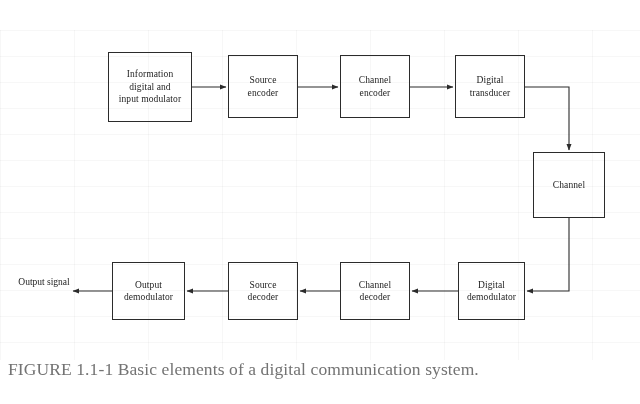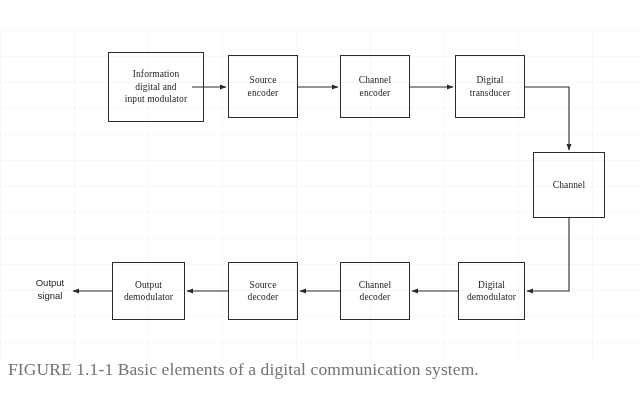--- a/index.html
+++ b/index.html
@@ -36,24 +36,23 @@
     font-size:9.5px;
     line-height:12.5px;
     letter-spacing:0.1px;
     padding:0 2px;
   }
   .node span{display:block;}
   .plain-label{
     position:absolute;
     text-align:center;
     color:#1d1d1d;
-    font-family:Liberation Sans, sans-serif;
+    font-family:Liberation Serif, serif;
     font-size:9.5px;
     line-height:13px;
-    margin-left:6px;
   }
   #figure-caption{
     position:absolute;
     left:8px;
     top:358px;
     width:624px;
     font-family:"Liberation Serif", serif;
     font-size:17.5px;
     line-height:22px;
     color:#737373;
@@ -84,21 +83,21 @@
     <polyline points="525,87 569,87 569,150" marker-end="url(#ah)"></polyline>
 
     <polyline points="569,218 569,291 527,291" marker-end="url(#ah)"></polyline>
 
     <line x1="458" y1="291" x2="412" y2="291" marker-end="url(#ah)"></line>
     <line x1="340" y1="291" x2="300" y2="291" marker-end="url(#ah)"></line>
     <line x1="228" y1="291" x2="187" y2="291" marker-end="url(#ah)"></line>
     <line x1="112" y1="291" x2="73" y2="291" marker-end="url(#ah)"></line>
   </svg>
 
-  <div class="node" style="left:108px;top:52px;width:96px;height:70px;">
+  <div class="node" style="left:108px;top:52px;width:84px;height:70px;">
     <div>
       <span>Information</span>
       <span>digital and</span>
       <span>input modulator</span>
     </div>
   </div>
 
   <div class="node" style="left:228px;top:55px;width:70px;height:63px;">
     <div>
       <span>Source</span>

